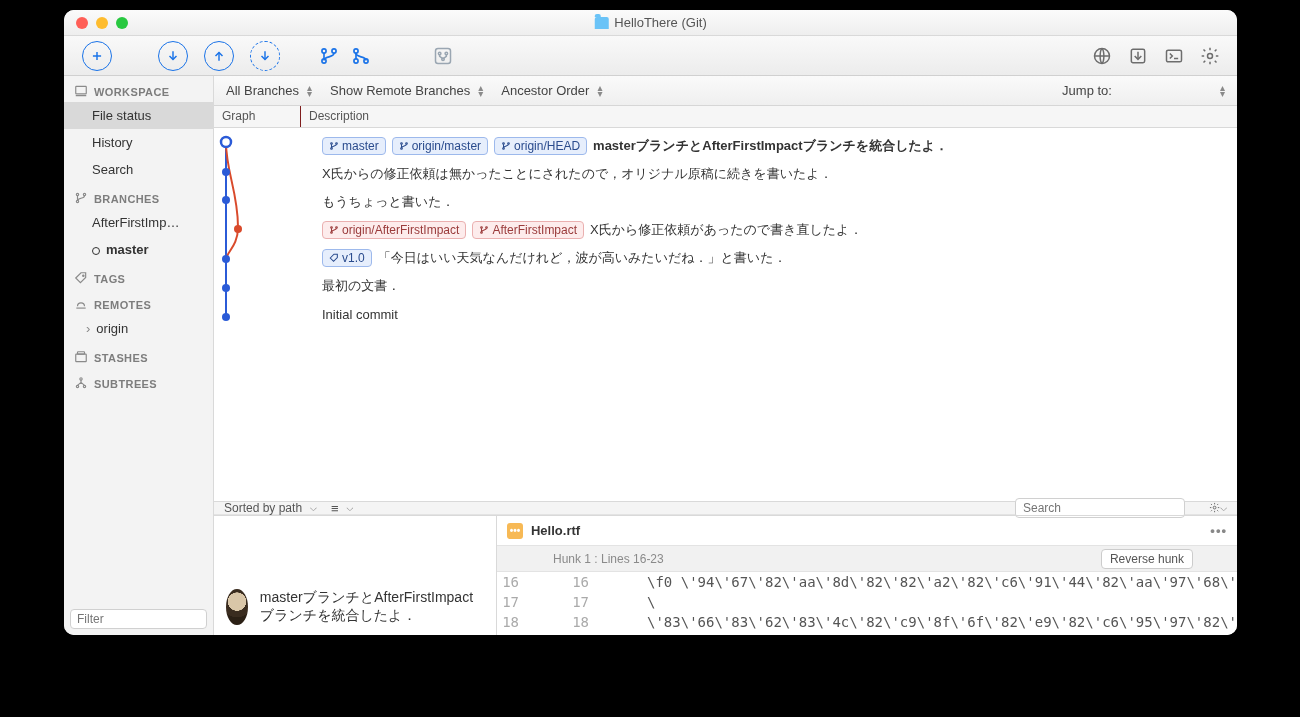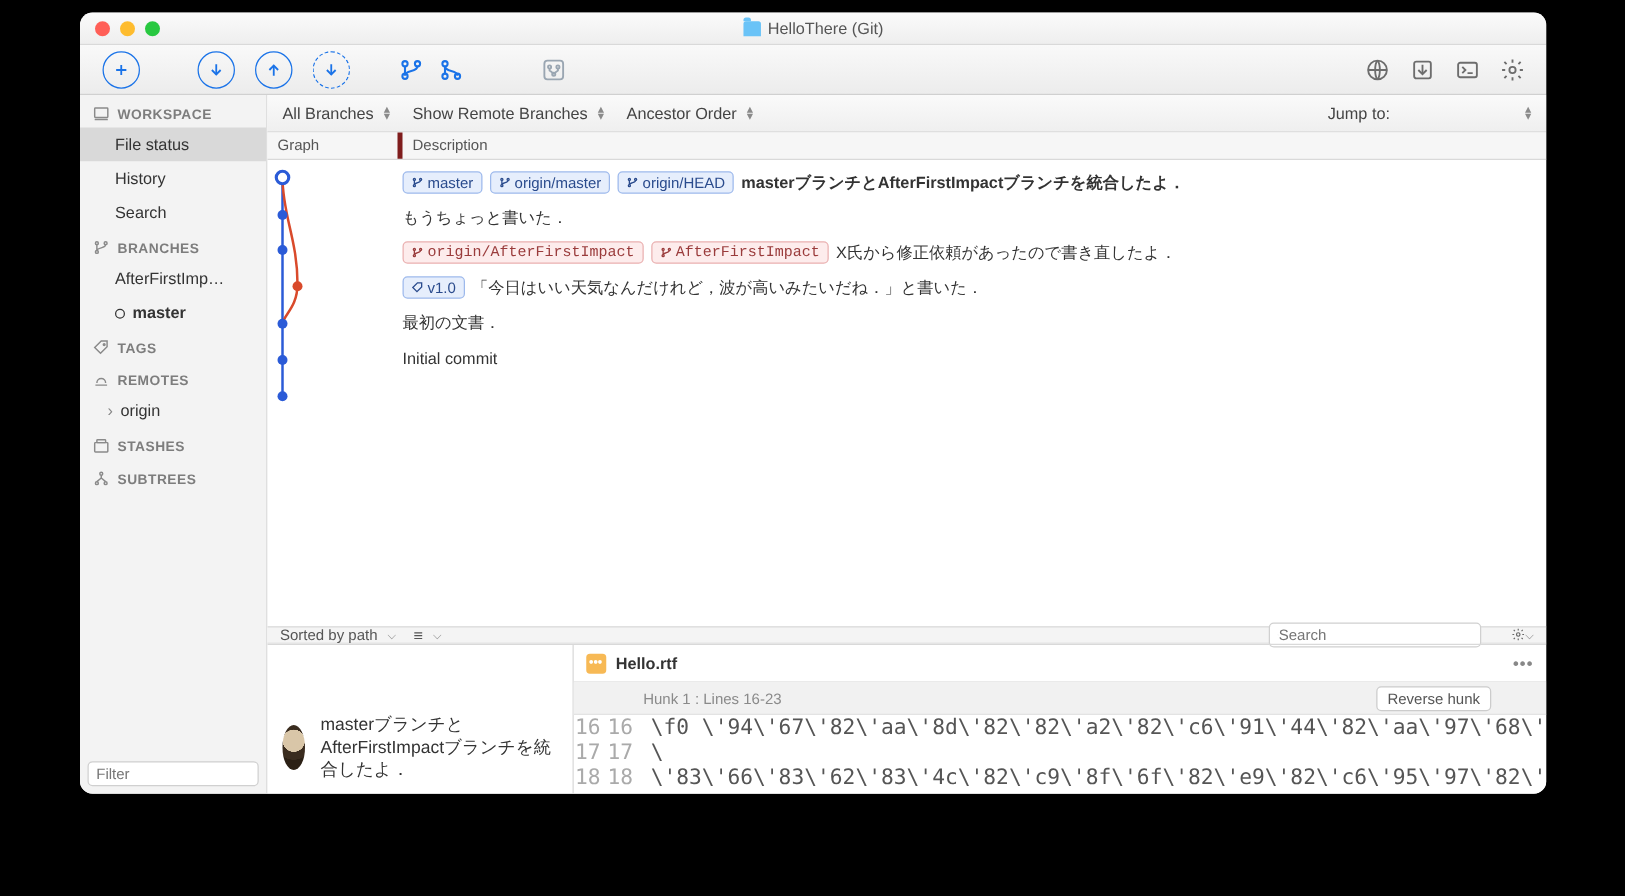--- a/index.html
+++ b/index.html
@@ -29,43 +29,43 @@
   .sbicon{width:14px;height:14px;color:#8a8a8a;}
   .sb-spacer{flex:1;}
   .filter{margin:6px;display:flex;align-items:center;background:#fff;border:1px solid #d0d0d0;border-radius:4px;padding:2px 6px;}
   .filter input{border:none;outline:none;font-size:12px;flex:1;background:transparent;}
   .main { flex:1; display:flex; flex-direction:column; min-width:0; background:#fff;}
   .filterbar{height:30px;background:linear-gradient(#fafafa,#efefef);border-bottom:1px solid #d6d6d6;display:flex;align-items:center;padding:0 12px;gap:18px;font-size:13px;color:#444;}
   .fdrop{display:flex;align-items:center;gap:8px;cursor:pointer;}
   .updn{font-size:10px;color:#8a8a8a;line-height:6px;}
   .jump{margin-left:auto;}
   .colhead{height:22px;background:#f6f6f6;border-bottom:1px solid #d9d9d9;display:flex;font-size:12px;color:#555;}
-  .colhead .c1{width:108px;padding:3px 8px;border-right:4px solid #7f1d1d;}
+  .colhead .c1{width:87px;padding:3px 8px;border-right:1px solid #7f1d1d;}
   .colhead .c2{flex:1;padding:3px 8px;}
   .commits{flex:1;overflow:auto;display:flex;}
   .graphcol{width:100px;position:relative;}
   .desccol{flex:1;padding:4px 0;}
   .crow{display:flex;align-items:center;gap:6px;padding:4px 8px;font-size:13px;color:#333;min-height:28px;}
   .badge{display:inline-flex;align-items:center;gap:3px;border:1px solid;border-radius:4px;padding:1px 6px;font-size:12px;}
   .badge.blue{background:#e6eefc;border-color:#9db9ec;color:#2a4b8d;}
-  .badge.red{background:#fdecec;border-color:#eab0b0;color:#9a3b3b;font-family:Liberation Mono, monospace;}
+  .badge.red{background:#fdecec;border-color:#eab0b0;color:#9a3b3b;}
   .badge svg{width:10px;height:10px;}
   .midbar{height:14px;background:#f4f4f4;border-top:1px solid #d9d9d9;border-bottom:1px solid #e3e3e3;display:flex;align-items:center;padding:0 10px;gap:14px;font-size:12px;color:#555;}
   .midbar .search{margin-left:auto;display:flex;align-items:center;background:#fff;border:1px solid #d0d0d0;border-radius:4px;padding:2px 6px;width:170px;}
   .midbar .search input{border:none;outline:none;font-size:12px;flex:1;}
   .gearsm{width:18px;height:18px;color:#666;cursor:pointer;margin-left:10px;display:flex;align-items:center;}
   .detail{flex:0 0 auto;display:flex;min-height:0;border-top:1px solid #d9d9d9;height:120px;}
   .detail-left{width:478px;display:flex;flex-direction:column;border-right:1px solid #d9d9d9;}
   .detail-right{flex:1;display:flex;flex-direction:column;}
   .filehdr{height:30px;border-bottom:1px solid #e3e3e3;display:flex;align-items:center;padding:0 10px;gap:8px;font-size:13px;font-weight:600;color:#333;}
   .fileicon{width:16px;height:16px;background:#f7b955;border-radius:3px;display:flex;align-items:center;justify-content:center;color:#fff;font-size:10px;}
   .dots3{margin-left:auto;color:#888;font-weight:700;cursor:pointer;letter-spacing:1px;}
   .hunkhdr{height:26px;background:#f1f1f1;border-bottom:1px solid #e3e3e3;display:flex;align-items:center;padding:0 44px 0 56px;font-size:12px;color:#8a8a8a;}
   .revbtn{margin-left:auto;background:#fff;border:1px solid #ccc;border-radius:4px;padding:2px 8px;font-size:12px;color:#555;cursor:pointer;}
-  .diffrow{display:flex;font-family:Menlo,Consolas,monospace;font-size:17px;color:#555;height:20px;align-items:center;white-space:nowrap;overflow:hidden;}
+  .diffrow{display:flex;font-family:Menlo,Consolas,monospace;font-size:14px;color:#555;height:20px;align-items:center;white-space:nowrap;overflow:hidden;gap:44px;}
   .ln{width:26px;text-align:right;color:#aaa;padding-right:4px;}
   .difftxt{padding-left:10px;flex:1;overflow:hidden;text-overflow:clip;}
   .commitmsg{display:flex;align-items:center;gap:12px;padding:10px 12px;font-size:14px;}
   .avatar{width:36px;height:36px;border-radius:50%;background:radial-gradient(circle at 50% 35%, #d9c6a8 0 35%, #3a2c1f 36% 60%, #2b2015 61% 100%);}
   .graph-svg{position:absolute;top:4px;left:0;width:100px;height:220px;}
   .br-icon{color:#1a73e8;}
 </style>
 </head>
 <body>
 
@@ -298,20 +298,23 @@
               <span class="badge blue">
                 <svg viewBox="0 0 24 24" fill="none" stroke="currentColor" stroke-width="2.5">
                   <circle cx="6" cy="6" r="2"></circle>
                   <circle cx="6" cy="18" r="2"></circle>
                   <circle cx="18" cy="6" r="2"></circle>
                   <path d="M6 8v8M18 8c0 5-12 3-12 9"></path>
                 </svg>
                 <span>origin/HEAD</span>
               </span>
               <span style="font-weight: 700;">masterブランチとAfterFirstImpactブランチを統合したよ．</span>
+            </div>
+            <div class="crow">
+              <span>X氏からの修正依頼は無かったことにされたので，オリジナル原稿に続きを書いたよ．</span>
             </div>
             <div class="crow">
               <span>もうちょっと書いた．</span>
             </div>
             <div class="crow">
               <span class="badge red">
                 <svg viewBox="0 0 24 24" fill="none" stroke="currentColor" stroke-width="2.5">
                   <circle cx="6" cy="6" r="2"></circle>
                   <circle cx="6" cy="18" r="2"></circle>
                   <circle cx="18" cy="6" r="2"></circle>

